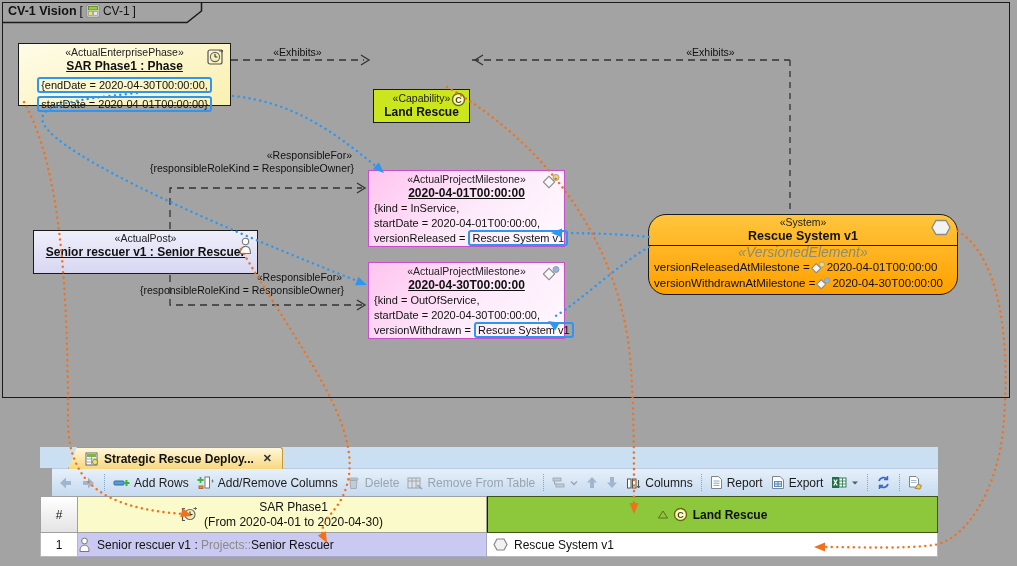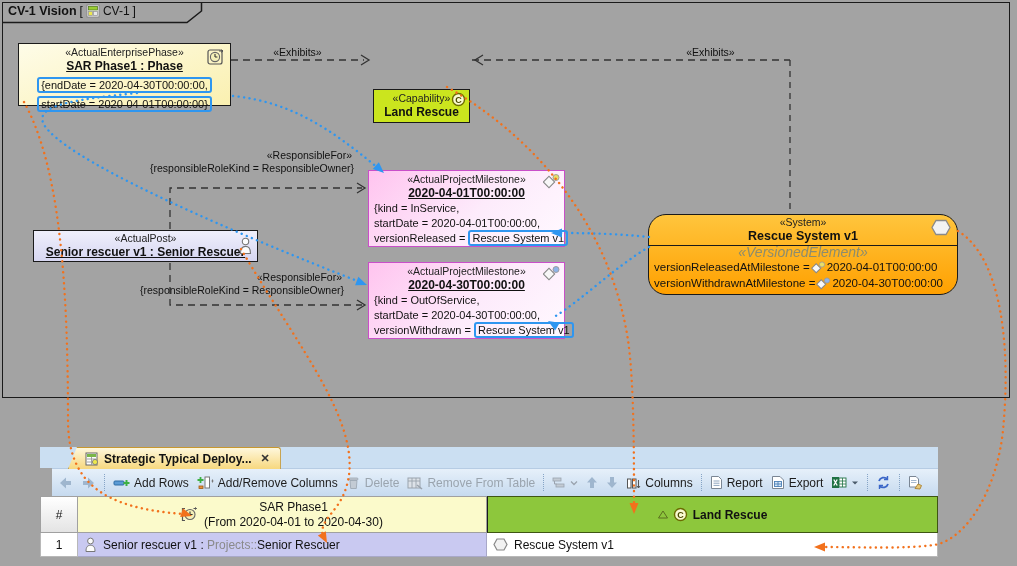--- a/index.html
+++ b/index.html
@@ -104,21 +104,21 @@
     <div class="ename">2020-04-30T00:00:00</div>
     <div class="mline">{kind = OutOfService,</div>
     <div class="mline">startDate = 2020-04-30T00:00:00,</div>
     <div class="mline"><span>versionWithdrawn = </span><span class="hl">Rescue System v1</span></div>
     <svg class="corner-icon" width="17" height="15">
       <rect x="2" y="4" width="8" height="8" transform="rotate(45 6 8)" fill="#F7F7F7" stroke="#888" stroke-width="1.1"></rect>
       <circle cx="13" cy="3.5" r="3" fill="#8FB4E8" stroke="#999" stroke-width="0.9"></circle>
     </svg>
   </div>
 
-  <div class="node post" style="left:33px;top:230px;width:225px;height:32px;">
+  <div class="node post" style="left:33px;top:230px;width:225px;height:44px;">
     <div class="stereo" style="margin-top:1px;">«ActualPost»</div>
     <div class="ename">Senior rescuer v1 : Senior Rescuer</div>
     <svg class="corner-icon" style="top:6px;right:4px;" width="15" height="18">
       <circle cx="7.5" cy="4.5" r="3.2" fill="#FCFCFC" stroke="#777" stroke-width="1.1"></circle>
       <path d="M2.5 16.5 C2.5 11 4.5 9.4 7.5 9.4 C10.5 9.4 12.5 11 12.5 16.5 Z" fill="#FCFCFC" stroke="#777" stroke-width="1.1"></path>
     </svg>
   </div>
 
   <div class="node sys" style="left:648px;top:214px;width:310px;height:81px;">
     <div class="sys-top">
@@ -160,21 +160,21 @@
 
   <div class="panel">
     <div class="tabrow">
       <div class="tab">
         <svg width="14" height="14">
           <rect x="1" y="1" width="11" height="12" fill="#fff" stroke="#666"></rect>
           <rect x="2" y="2" width="9" height="3" fill="#7AB648"></rect>
           <path d="M2 7 h9 M2 10 h9 M6.5 5 v8" stroke="#999" stroke-width="0.9" fill="none"></path>
           <circle cx="10" cy="10" r="2.6" fill="#EDE84C" stroke="#777" stroke-width="0.8"></circle>
         </svg>
-        <span>Strategic Typical Deploy...</span>
+        <span>Strategic Rescue Deploy...</span>
         <span class="close">✕</span>
       </div>
     </div>
 
     <div class="toolbar">
       <span class="tbtn dis">
         <svg width="15" height="14">
             <path d="M8 1.5 L2 7 L8 12.5 V9 H13 V5 H8 Z" fill="#9FB6CE"></path>
           </svg>
         </span>
@@ -311,21 +311,21 @@
         <svg width="15" height="15">
           <circle cx="7.5" cy="7.5" r="6" fill="#FAFAD2" stroke="#6B6B00" stroke-width="1.4"></circle>
           <text x="7.5" y="11" text-anchor="middle" font-size="9" font-weight="bold" fill="#4A4A00" font-family="Liberation Sans,sans-serif">C</text>
           </svg>
         <span>Land Rescue</span>
       </div>
     </div>
 
     <div class="row-cells">
       <div class="cell" style="width:38px;height:24px;background:#fff;border:1px solid #B8B8B8;border-top:none;justify-content:center;">1</div>
-      <div class="cell" style="width:409px;height:24px;background:#C9C9F1;border:1px solid #A8A8C8;border-top:none;border-left:none;padding-left:6px;gap:6px;">
+      <div class="cell" style="width:409px;height:24px;background:#C9C9F1;border:1px solid #A8A8C8;border-top:none;border-left:none;gap:6px;">
         <svg width="13" height="16">
           <circle cx="6.5" cy="4" r="2.9" fill="#FCFCFC" stroke="#777" stroke-width="1"></circle>
           <path d="M2 14.5 C2 9.6 3.8 8.3 6.5 8.3 C9.2 8.3 11 9.6 11 14.5 Z" fill="#FCFCFC" stroke="#777" stroke-width="1"></path>
           </svg>
         <span><span>Senior rescuer v1 : </span><span class="gray-ns">Projects::</span><span>Senior Rescuer</span></span>
       </div>
       <div class="cell" style="width:451px;height:24px;background:#fff;border:1px solid #B8B8B8;border-top:none;border-left:none;padding-left:6px;gap:6px;">
         <svg width="15" height="13">
           <polygon points="4,1 11,1 14,6.5 11,12 4,12 1,6.5" fill="#F2F2F2" stroke="#888" stroke-width="1.2"></polygon>
           </svg>

